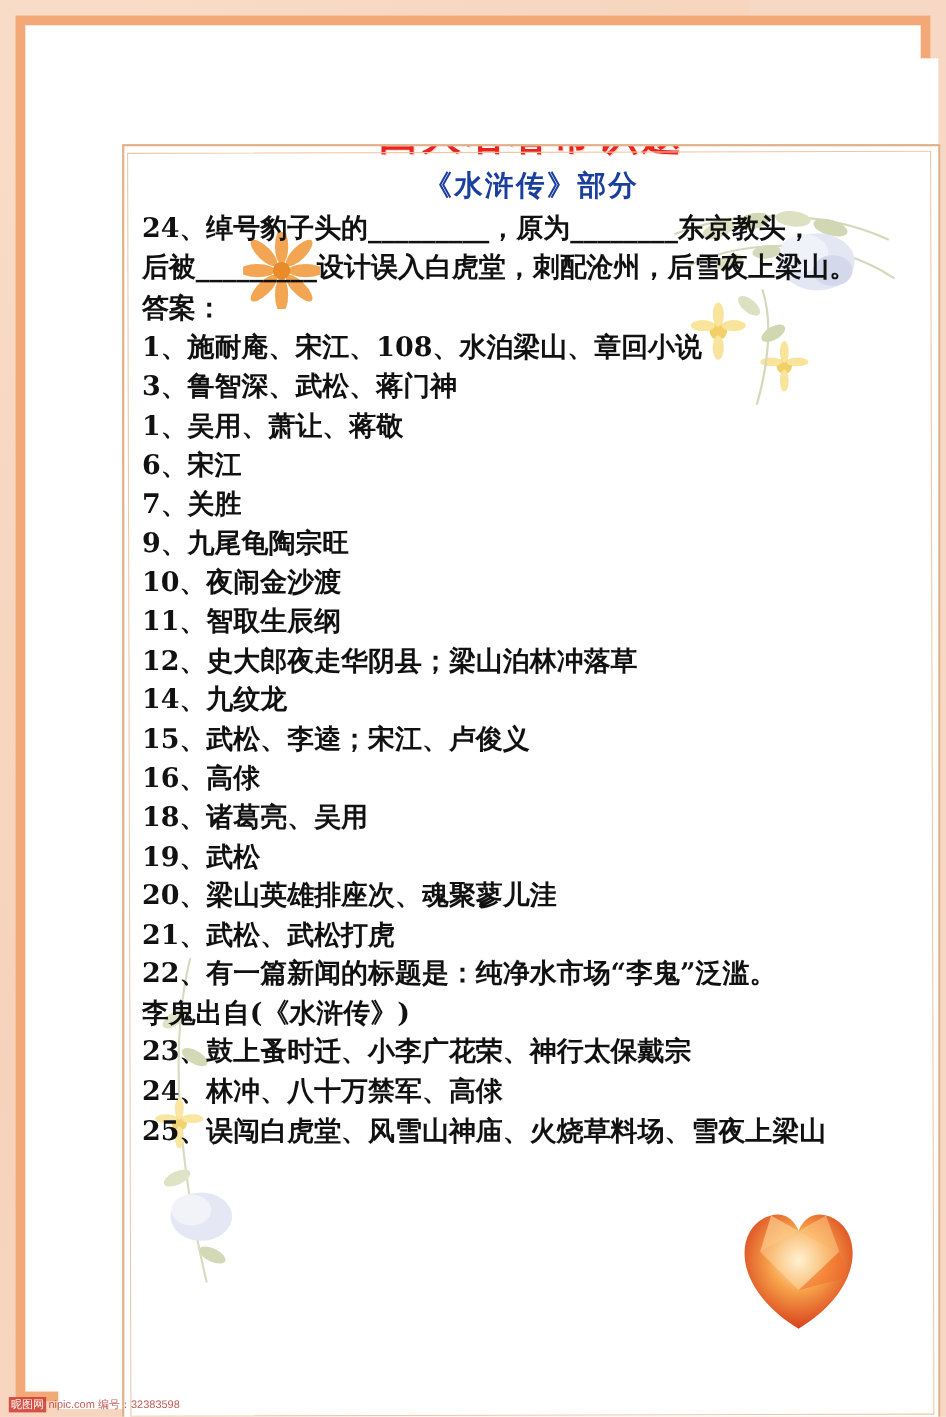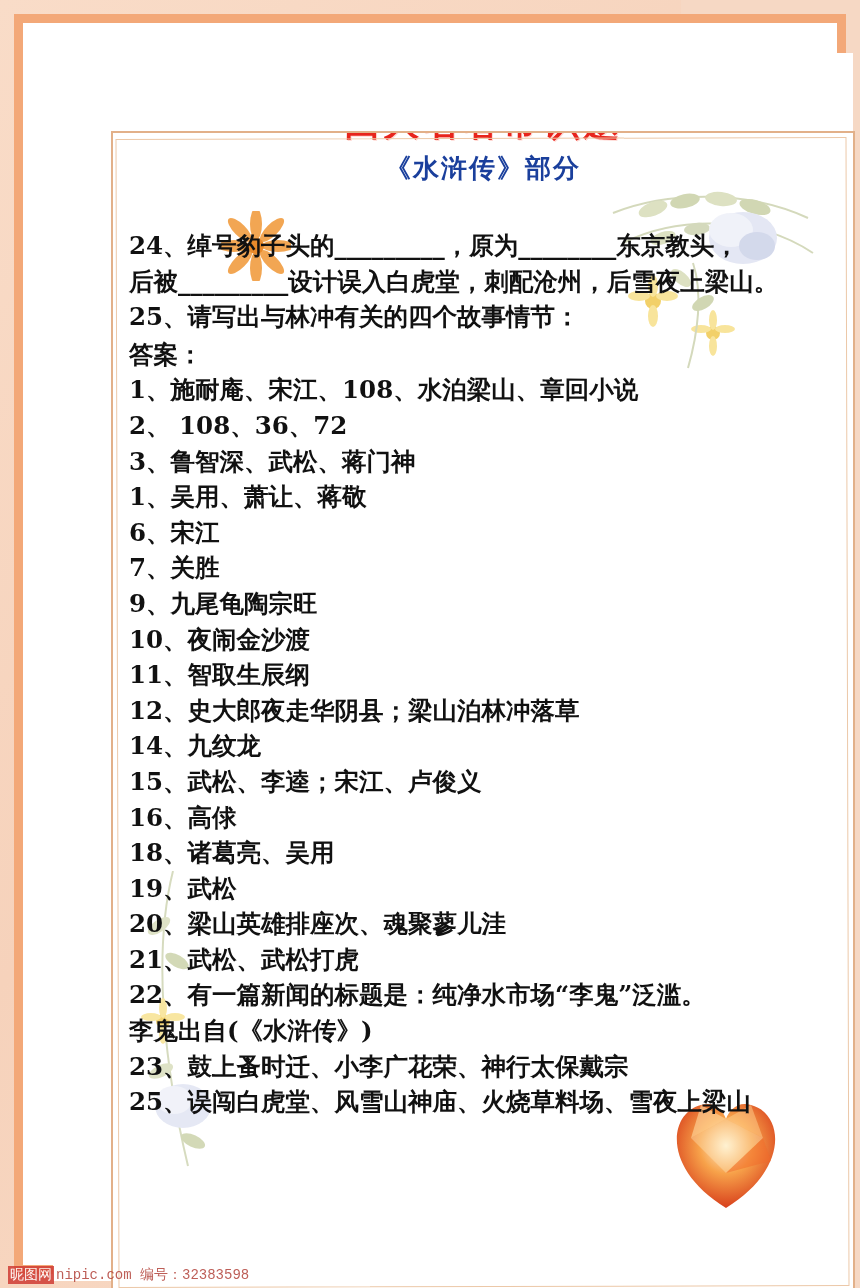--- a/index.html
+++ b/index.html
@@ -84,21 +84,20 @@
   .content {
     position: absolute;
     left: 16px;
     right: 14px;
     top: 56px;
     font-size: 24.5px;
     line-height: 35.6px;
     color: #111;
     font-weight: bold;
     font-family: "DejaVu Serif", "Liberation Serif", serif;
-    margin-top: 39px;
   }
   .line {
     white-space: pre;
     letter-spacing: 0px;
   }
   .line.answers-head {
     margin-top: 2px;
   }
 
   
@@ -118,23 +117,23 @@
     left: 20px; bottom: 120px;
     width: 130px; height: 300px;
   }
   .gem {
     right: 52px; bottom: 78px;
     width: 150px; height: 130px;
   }
   .watermark {
     position: absolute;
     left: 8px; bottom: 4px;
-    font-size: 14px;
+    font-size: 10px;
     color: #b2423a;
-    font-family: Liberation Mono, monospace;
+    font-family: Liberation Sans, sans-serif;
     opacity: .85;
     letter-spacing: 0px;
   }
   .wm-box {
     display: inline-block;
     background: #cf3b33;
     color: #fff;
     padding: 0 2px;
     margin-right: 2px;
   }
@@ -242,42 +241,41 @@
             <path d="M75 90 L112 55 L120 78 Z" fill="#f26a2a" opacity=".5"></path>
           </g>
         </svg>
 
         <div class="title">四大名著常识题</div>
         <div class="subtitle">《水浒传》部分</div>
 
         <div class="content">
           <div class="line">24、绰号豹子头的_________，原为________东京教头，</div>
           <div class="line">后被_________设计误入白虎堂，刺配沧州，后雪夜上梁山。</div>
-          <div class="line">25、请写出与林冲有关的四个故事情节：</div>
           <div class="line answers-head">答案：</div>
           <div class="line">1、施耐庵、宋江、108、水泊梁山、章回小说</div>
-          <div class="line">2、 108、36、72</div>
           <div class="line">3、鲁智深、武松、蒋门神</div>
           <div class="line">1、吴用、萧让、蒋敬</div>
           <div class="line">6、宋江</div>
           <div class="line">7、关胜</div>
           <div class="line">9、九尾龟陶宗旺</div>
           <div class="line">10、夜闹金沙渡</div>
           <div class="line">11、智取生辰纲</div>
           <div class="line">12、史大郎夜走华阴县；梁山泊林冲落草</div>
           <div class="line">14、九纹龙</div>
           <div class="line">15、武松、李逵；宋江、卢俊义</div>
           <div class="line">16、高俅</div>
           <div class="line">18、诸葛亮、吴用</div>
           <div class="line">19、武松</div>
           <div class="line">20、梁山英雄排座次、魂聚蓼儿洼</div>
           <div class="line">21、武松、武松打虎</div>
           <div class="line">22、有一篇新闻的标题是：纯净水市场“李鬼”泛滥。</div>
           <div class="line">李鬼出自(《水浒传》)</div>
           <div class="line">23、鼓上蚤时迁、小李广花荣、神行太保戴宗</div>
+          <div class="line">24、林冲、八十万禁军、高俅</div>
           <div class="line">25、误闯白虎堂、风雪山神庙、火烧草料场、雪夜上梁山</div>
         </div>
 
       </div>
     </div>
   </div>
 </div>
 
 <div class="watermark">
   <span class="wm-box">昵图网</span><span>nipic.com  编号：32383598</span>

